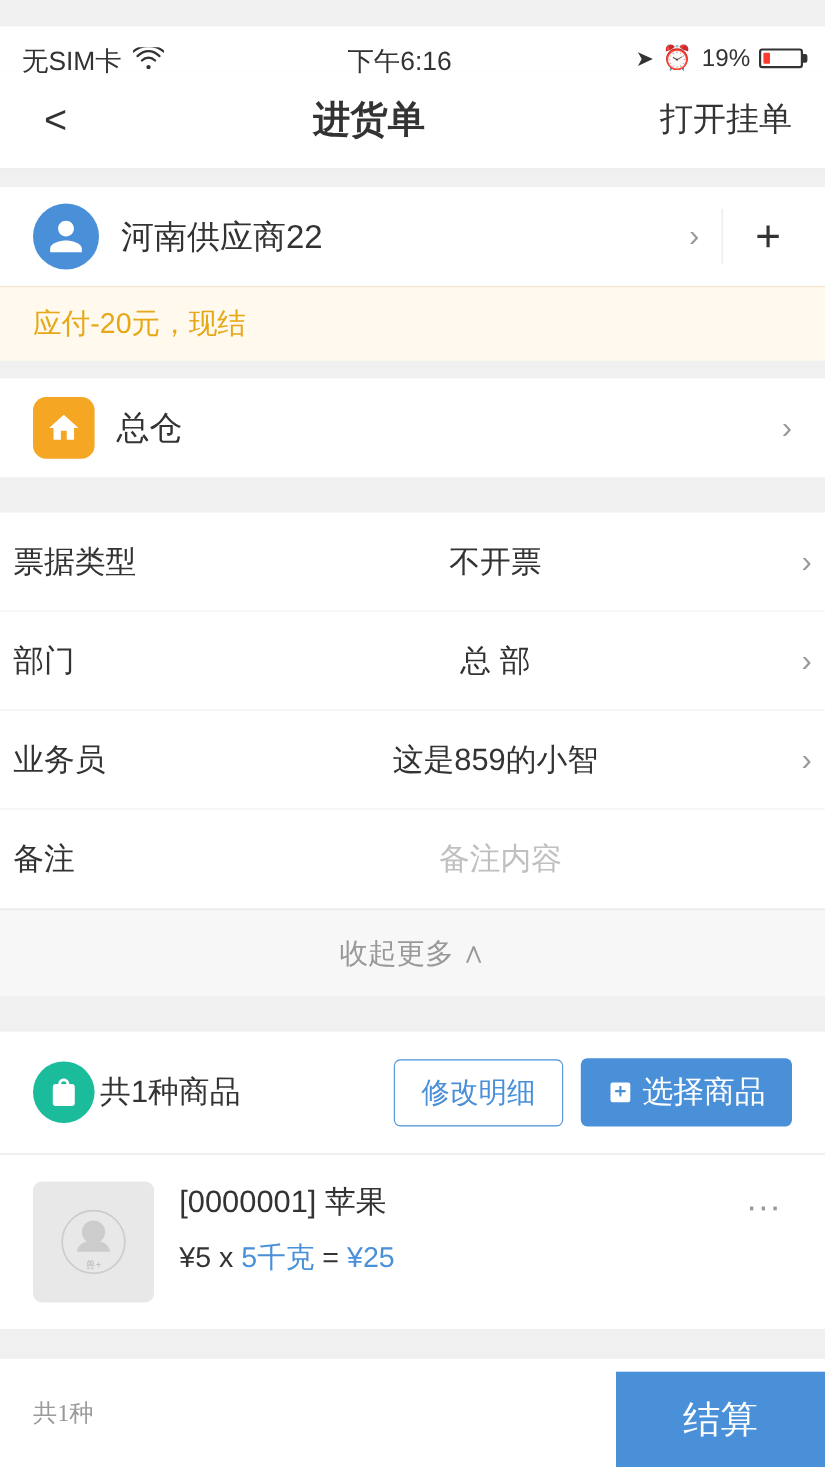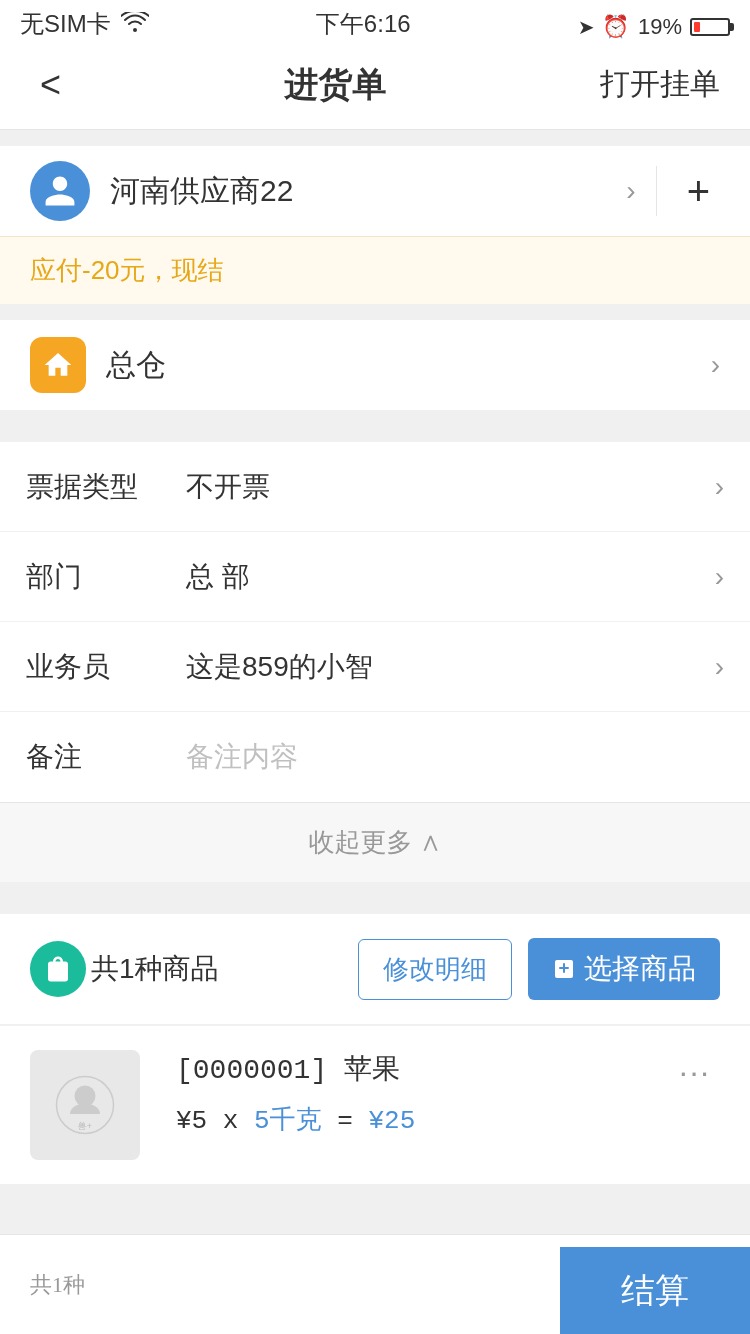--- a/index.html
+++ b/index.html
@@ -12,25 +12,26 @@
       font-size: 28px;
       color: #333;
     }
 
     
     .status-bar {
       width: 750px;
       height: 40px;
       background: #fff;
       display: flex;
-      align-items: flex-end;
+      align-items: flex-start;
       justify-content: space-between;
-      padding: 0 20px;
+      padding: 16px 20px;
       font-size: 24px;
       color: #333;
+      margin-top: 24px;
     }
     .status-left { display: flex; align-items: center; gap: 10px; }
     .status-center { font-weight: 500; }
     .status-right { display: flex; align-items: center; gap: 8px; font-size: 22px; }
     .battery {
       display: inline-flex;
       align-items: center;
     }
     .battery-body {
       width: 40px; height: 18px;
@@ -179,36 +180,37 @@
     }
 
     
     .form-section {
       background: #fff;
       margin-top: 16px;
     }
     .form-row {
       display: flex;
       align-items: center;
-      padding: 0 26px;
+      padding: 0 12px;
       min-height: 90px;
       border-bottom: 1px solid #f0f0f0;
     }
     .form-row:last-child { border-bottom: none; }
     .form-key {
       width: 140px;
       font-size: 28px;
       color: #333;
       flex-shrink: 0;
     }
     .form-value {
       flex: 1;
       font-size: 28px;
       color: #333;
       margin-left: 20px;
+      text-align: center;
     }
     .form-value.placeholder { color: #c0c0c0; }
 
     
     .collapse-btn {
       background: #f7f7f7;
       text-align: center;
       padding: 22px 0;
       font-size: 26px;
       color: #999;
@@ -280,22 +282,21 @@
       background: #e8e8e8;
       border-radius: 8px;
       display: flex;
       align-items: center;
       justify-content: center;
       flex-shrink: 0;
     }
     .product-thumb svg { width: 60px; height: 60px; fill: #bbb; }
     .product-info {
       flex: 1;
-      margin-left: 36px;
-      font-family: Liberation Mono, monospace;
+      margin-left: 23px;
     }
     .product-name {
       font-size: 28px;
       color: #333;
       margin-bottom: 14px;
     }
     .product-price {
       font-size: 26px;
       color: #333;
     }

